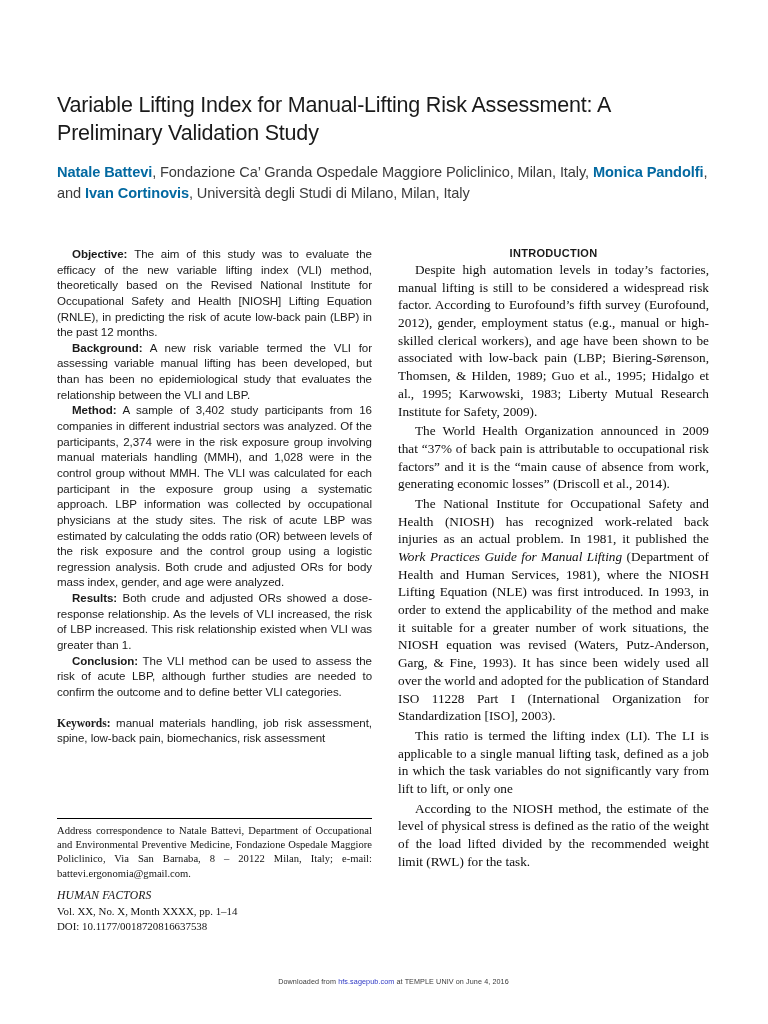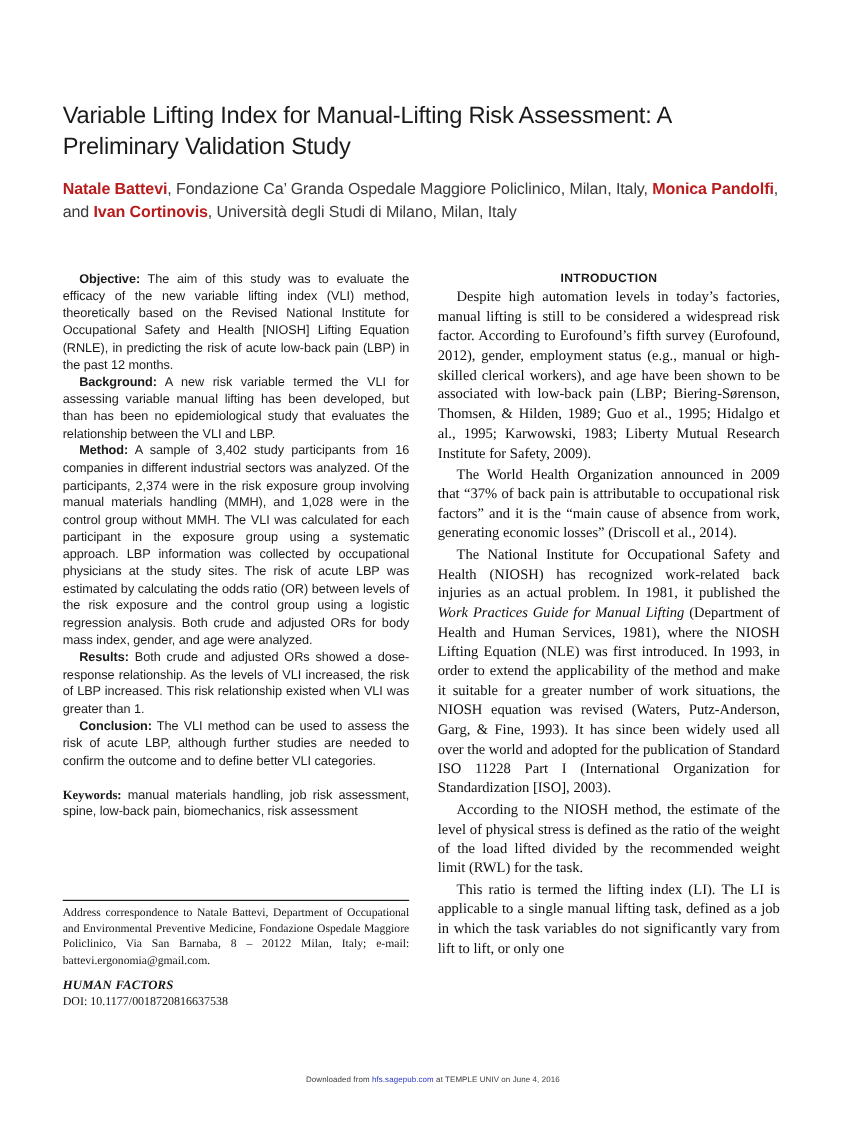--- a/index.html
+++ b/index.html
@@ -39,21 +39,21 @@
     margin: 0;
   }
   .authors {
     font-family: "Liberation Sans", sans-serif;
     font-size: 14.6px;
     line-height: 1.42;
     color: #3c3c3c;
     margin: 15px 0 0 0;
     letter-spacing: -0.1px;
   }
-  .authors b { color: #b91c1c; font-weight: bold; }
+  .authors b { color: #0369a1; font-weight: bold; }
 
   
   .col {
     position: absolute;
     top: 247px;
     width: 315px;
   }
   .col-left  { left: 57px; }
   .col-right { left: 396px; }
 
@@ -107,21 +107,21 @@
     position: absolute;
     left: 57px;
     top: 888px;
     width: 330px;
     font-family: "Liberation Serif", serif;
     font-size: 10.9px;
     line-height: 1.36;
     color: #121212;
   }
   .journal-name {
-    font-weight: bold;
+    font-weight: normal;
     font-style: italic;
     font-size: 11.6px;
     letter-spacing: 0.2px;
   }
 
   
   .section-head {
     font-family: "Liberation Sans", sans-serif;
     font-weight: bold;
     font-size: 11px;
@@ -180,31 +180,32 @@
       <p><span class="lead">Conclusion:</span><span> The VLI method can be used to assess the risk of acute LBP, although further studies are needed to confirm the outcome and to define better VLI categories.</span></p>
     </div>
     <div class="keywords"><span class="lead">Keywords:</span><span> manual materials handling, job risk assessment, spine, low-back pain, biomechanics, risk assessment</span></div>
   </div>
 
   <div class="foot-rule"></div>
   <div class="correspondence">Address correspondence to Natale Battevi, Department of Occupational and Environmental Preventive Medicine, Fondazione Ospedale Maggiore Policlinico, Via San Barnaba, 8 – 20122 Milan, Italy; e-mail: battevi.ergonomia@gmail.com.</div>
 
   <div class="journal-block">
     <div class="journal-name">HUMAN FACTORS</div>
+    <div>Vol. XX, No. X, Month XXXX, pp. 1–14</div>
     <div>DOI: 10.1177/0018720816637538</div>
   </div>
 
   <div class="col col-right">
     <h2 class="section-head">INTRODUCTION</h2>
     <div class="body-text">
       <p>Despite high automation levels in today’s factories, manual lifting is still to be considered a widespread risk factor. According to Eurofound’s fifth survey (Eurofound, 2012), gender, employment status (e.g., manual or high-skilled clerical workers), and age have been shown to be associated with low-back pain (LBP; Biering-Sørenson, Thomsen, &amp; Hilden, 1989; Guo et al., 1995; Hidalgo et al., 1995; Karwowski, 1983; Liberty Mutual Research Institute for Safety, 2009).</p>
       <p>The World Health Organization announced in 2009 that “37% of back pain is attributable to occupational risk factors” and it is the “main cause of absence from work, generating economic losses” (Driscoll et al., 2014).</p>
       <p><span>The National Institute for Occupational Safety and Health (NIOSH) has recognized work-related back injuries as an actual problem. In 1981, it published the </span><i>Work Practices Guide for Manual Lifting</i><span> (Department of Health and Human Services, 1981), where the NIOSH Lifting Equation (NLE) was first introduced. In 1993, in order to extend the applicability of the method and make it suitable for a greater number of work situations, the NIOSH equation was revised (Waters, Putz-Anderson, Garg, &amp; Fine, 1993). It has since been widely used all over the world and adopted for the publication of Standard ISO 11228 Part I (International Organization for Standardization [ISO], 2003).</span></p>
+      <p>This ratio is termed the lifting index (LI). The LI is applicable to a single manual lifting task, defined as a job in which the task variables do not significantly vary from lift to lift, or only one</p>
       <p>According to the NIOSH method, the estimate of the level of physical stress is defined as the ratio of the weight of the load lifted divided by the recommended weight limit (RWL) for the task.</p>
-      <p>This ratio is termed the lifting index (LI). The LI is applicable to a single manual lifting task, defined as a job in which the task variables do not significantly vary from lift to lift, or only one</p>
     </div>
   </div>
 
   <div class="download-bar">
     <span>Downloaded from </span><a class="dl-link" href="#">hfs.sagepub.com</a><span> at TEMPLE UNIV on June 4, 2016</span>
   </div>
 
 </div>
 
 </body></html>

